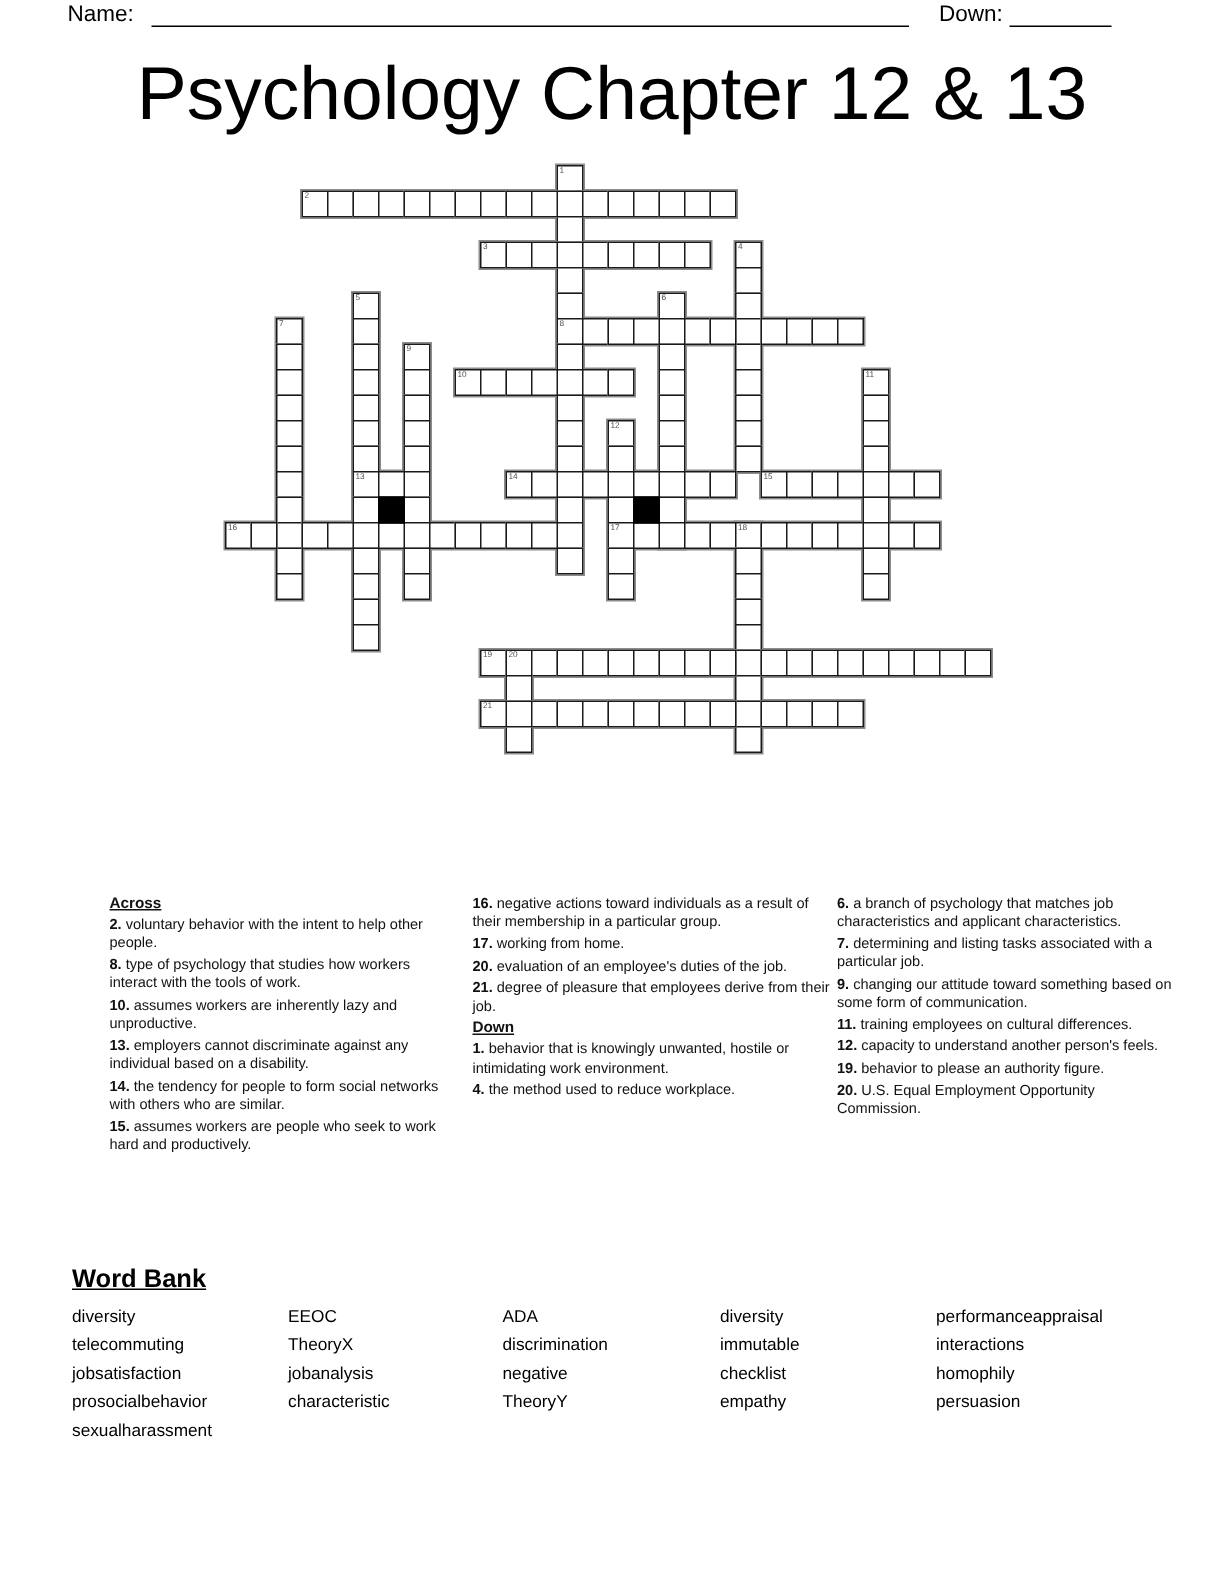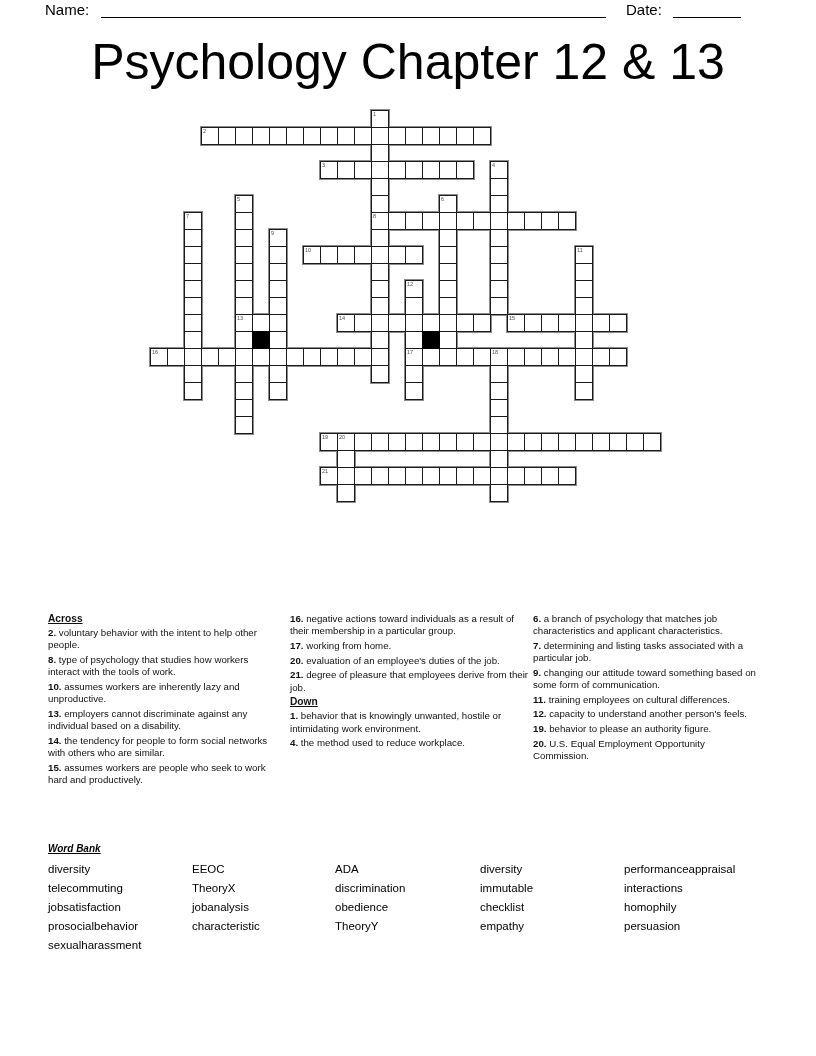--- a/index.html
+++ b/index.html
@@ -21,39 +21,39 @@
     font-size:50px;font-weight:500;letter-spacing:0px;color:#000;
     font-family:"Liberation Sans", sans-serif;white-space:nowrap;
   }
   
   #crossword{position:absolute;left:150px;top:110px;width:512px;height:393px;}
   .cw-outline{position:absolute;box-sizing:border-box;border:2px solid #8c8c8c;background:transparent;}
   .cw-cell{position:absolute;box-sizing:border-box;width:18px;height:18px;border:1px solid #1a1a1a;background:#fff;}
   .cw-num{position:absolute;top:0px;left:1px;font-size:5.5px;line-height:6px;color:#4f4f4f;}
   .cw-black{position:absolute;box-sizing:border-box;width:18px;height:18px;background:#000;border:1px solid #000;}
   
-  .clue-col{position:absolute;top:613px;font-size:9.7px;line-height:12.2px;color:#111;}
+  .clue-col{position:absolute;top:597px;font-size:9.7px;line-height:12.2px;color:#111;margin-left:25px;}
   #clues-col-1{left:48px;width:232px;}
   #clues-col-2{left:290px;width:240px;}
   #clues-col-3{left:533px;width:226px;}
   .clue-header{font-weight:bold;text-decoration:underline;font-size:10.2px;margin:0 0 2px 0;}
   .clue{margin:0 0 2.5px 0;}
   .clue b{font-weight:bold;}
   
   #word-bank{position:absolute;left:48px;top:843px;width:740px;}
-  .wb-header{font-weight:bold;text-decoration:underline;font-size:10px;margin:0 0 9px 0;font-style:italic;}
+  .wb-header{font-weight:bold;text-decoration:underline;font-size:17px;margin:0 0 9px 0;}
   .wb-grid{display:grid;grid-template-columns:144px 143px 145px 144px 160px;grid-auto-rows:19px;font-size:11.5px;}
   .wb-item{white-space:nowrap;}
 </style>
 </head>
 <body>
 
 <div class="hdr-label" id="name-label">Name:</div>
 <div class="blank" id="name-blank"></div>
-<div class="hdr-label" id="date-label">Date:</div>
+<div class="hdr-label" id="date-label">Down:</div>
 <div class="blank" id="date-blank"></div>
 
 <div class="title">Psychology Chapter 12 &amp; 13</div>
 
 <div id="crossword">
     <div class="cw-outline" style="left: 220px; top: -1px; width: 20px; height: 275px;"></div>
     <div class="cw-outline" style="left: 50px; top: 16px; width: 292px; height: 20px;"></div>
     <div class="cw-outline" style="left: 169px; top: 50px; width: 156px; height: 20px;"></div>
     <div class="cw-outline" style="left: 339px; top: 50px; width: 20px; height: 156px;"></div>
     <div class="cw-outline" style="left: 84px; top: 84px; width: 20px; height: 241px;"></div>
@@ -356,21 +356,21 @@
       <div class="wb-item">ADA</div>
       <div class="wb-item">diversity</div>
       <div class="wb-item">performanceappraisal</div>
       <div class="wb-item">telecommuting</div>
       <div class="wb-item">TheoryX</div>
       <div class="wb-item">discrimination</div>
       <div class="wb-item">immutable</div>
       <div class="wb-item">interactions</div>
       <div class="wb-item">jobsatisfaction</div>
       <div class="wb-item">jobanalysis</div>
-      <div class="wb-item">obedience</div>
+      <div class="wb-item">negative</div>
       <div class="wb-item">checklist</div>
       <div class="wb-item">homophily</div>
       <div class="wb-item">prosocialbehavior</div>
       <div class="wb-item">characteristic</div>
       <div class="wb-item">TheoryY</div>
       <div class="wb-item">empathy</div>
       <div class="wb-item">persuasion</div>
       <div class="wb-item">sexualharassment</div>
     </div>
 </div>

